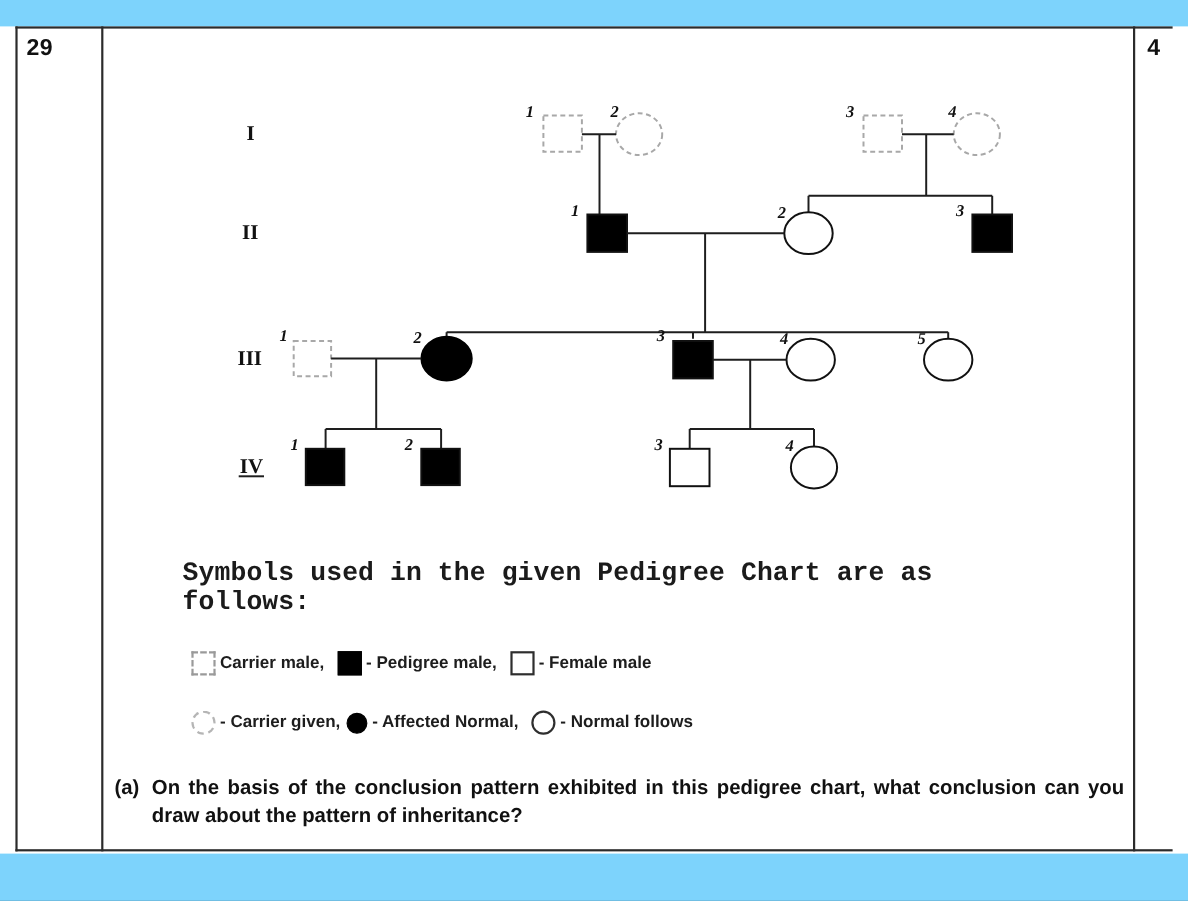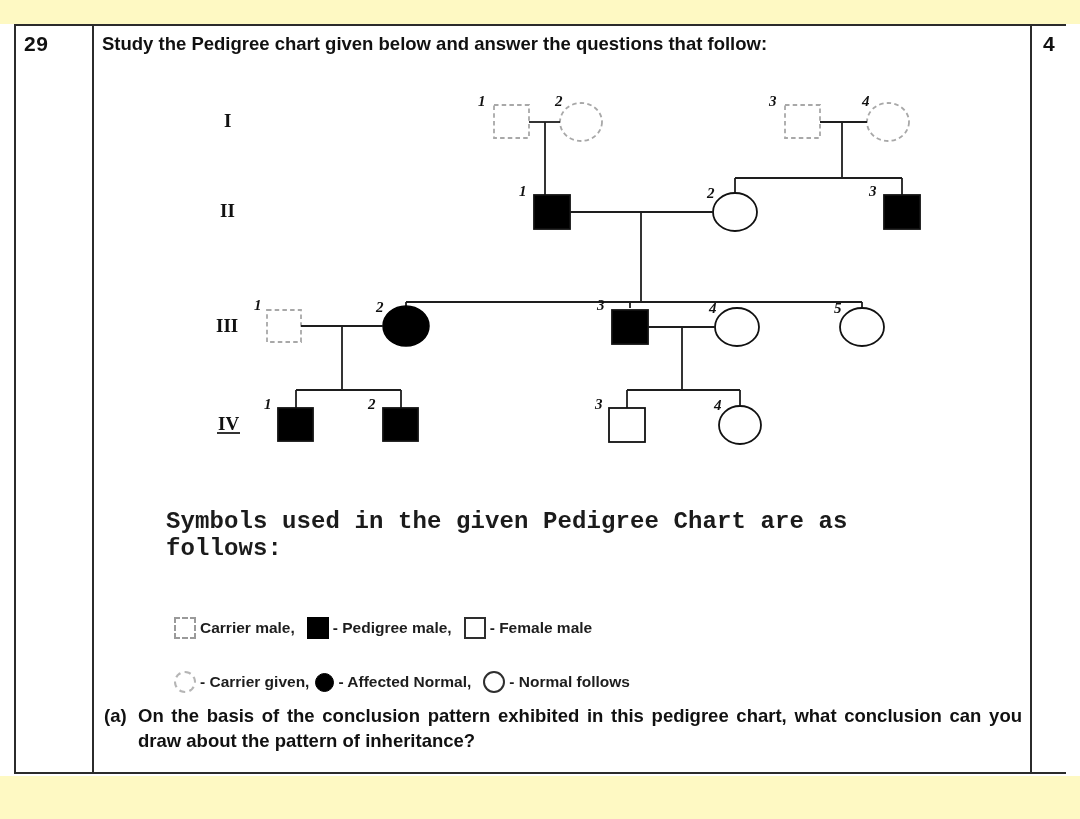--- a/index.html
+++ b/index.html
@@ -5,21 +5,21 @@
   * { box-sizing: border-box; }
   html, body {
     margin: 0; padding: 0;
     width: 1080px; height: 819px;
     background: #000;
     font-family: "Liberation Sans", sans-serif;
   }
   #page {
     position: relative;
     width: 1080px; height: 819px;
-    background: #fef9c3;
+    background: #7dd3fc;
     overflow: hidden;
   }
   
   .paper {
     position: absolute;
     left: 0; top: 24px;
     width: 1080px; height: 752px;
     background: #ffffff;
   }
   
@@ -80,21 +80,20 @@
     font-family: Liberation Mono, monospace;
   }
   .legend-row {
     position: absolute;
     display: flex;
     align-items: center;
     font-size: 15.5px;
     font-weight: 700;
     color: #1d1d1d;
     white-space: nowrap;
-    margin-top: 25px;
   }
   #legend-row-male  { left: 174px; top: 592px; }
   #legend-row-female{ left: 174px; top: 646px; }
 
   .lg-sq, .lg-ci { display:inline-block; flex: 0 0 auto; }
   .lg-sq { width: 22px; height: 22px; }
   .lg-ci { width: 22px; height: 22px; border-radius: 50%; }
 
   .sym-carrier-sq { border: 2px dashed #9a9a9a; background: #fff; }
   .sym-affected-sq{ border: 1px solid #000; background: #000; }
@@ -127,21 +126,20 @@
   <div class="paper"></div>
 
   <div class="rule-h" style="left:14px; top:24px; width:1052px;"></div>
   <div class="rule-h" style="left:14px; top:772px; width:1052px;"></div>
   <div class="rule-v" style="left:14px;  top:24px; height:750px;"></div>
   <div class="rule-v" style="left:92px;  top:24px; height:750px;"></div>
   <div class="rule-v" style="left:1030px; top:24px; height:750px;"></div>
 
   <div class="qnum">29</div>
   <div class="marks">4</div>
-  <div class="qtext">Study the Pedigree chart given below and answer the questions that follow:</div>
 
   <div id="pedigree">
     <svg width="1000" height="400" viewBox="0 0 1000 400" xmlns="http://www.w3.org/2000/svg">
       <defs>
         <style>
           .ln   { stroke:#1e1e1e; stroke-width:1.8; fill:none; }
           .solidsq { stroke:#111; stroke-width:1.8; }
           .dash { stroke:#a8a8a8; stroke-width:1.8; fill:#fff; stroke-dasharray:4.5 3.2; }
           .gl   { font-family:"Liberation Serif", serif; font-size:19px; font-weight:700; fill:#111; }
           .num  { font-family:"Liberation Serif", serif; font-size:15px; font-weight:700;

